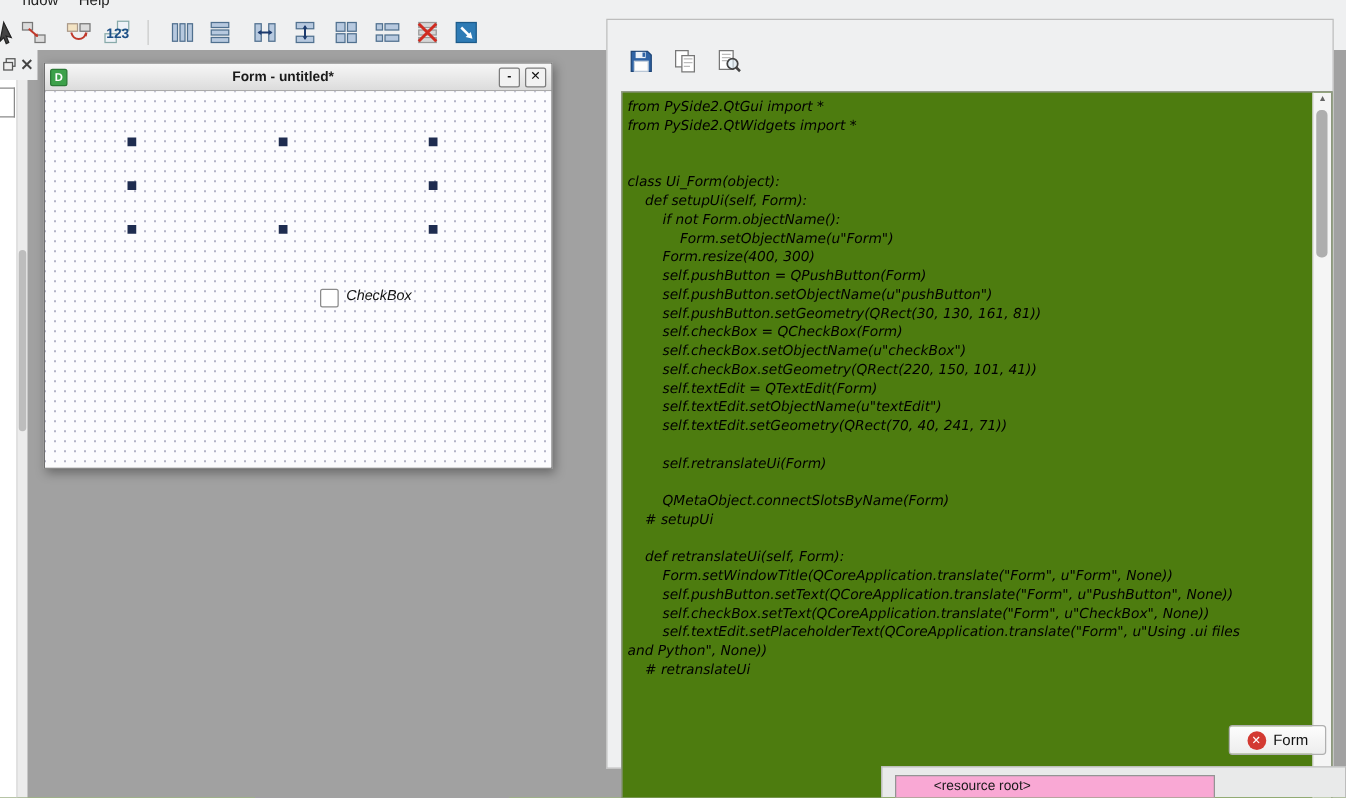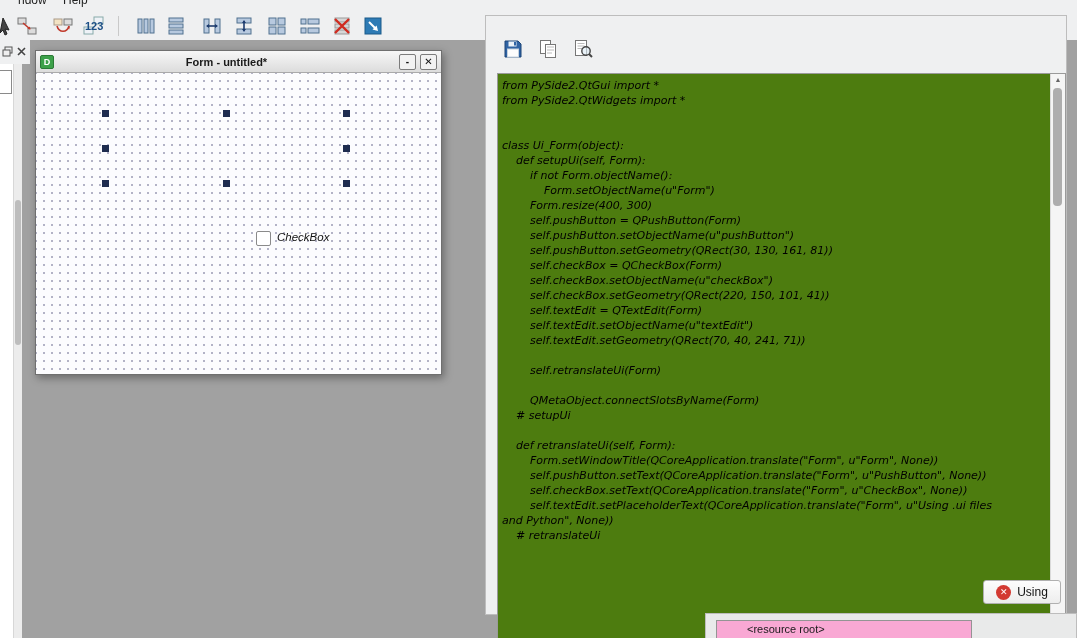--- a/index.html
+++ b/index.html
@@ -275,21 +275,21 @@
       <span class="sarrow" style="bottom:0">▼</span>
     </div>
     <div class="hscroll">
       <span class="harrow" style="left:0">◀</span>
       <span class="hthumb"></span>
       <span class="harrow" style="right:0">▶</span>
     </div>
   </div>
   <button class="close-btn">
     <span class="close-ico">✕</span>
-    <span>Using</span>
+    <span>Form</span>
   </button>
 </div>
 
 <div class="res-window">
   <div class="res-tree">
     <span class="res-root">&lt;resource root&gt;</span>
   </div>
 </div>
 
 </body></html>

